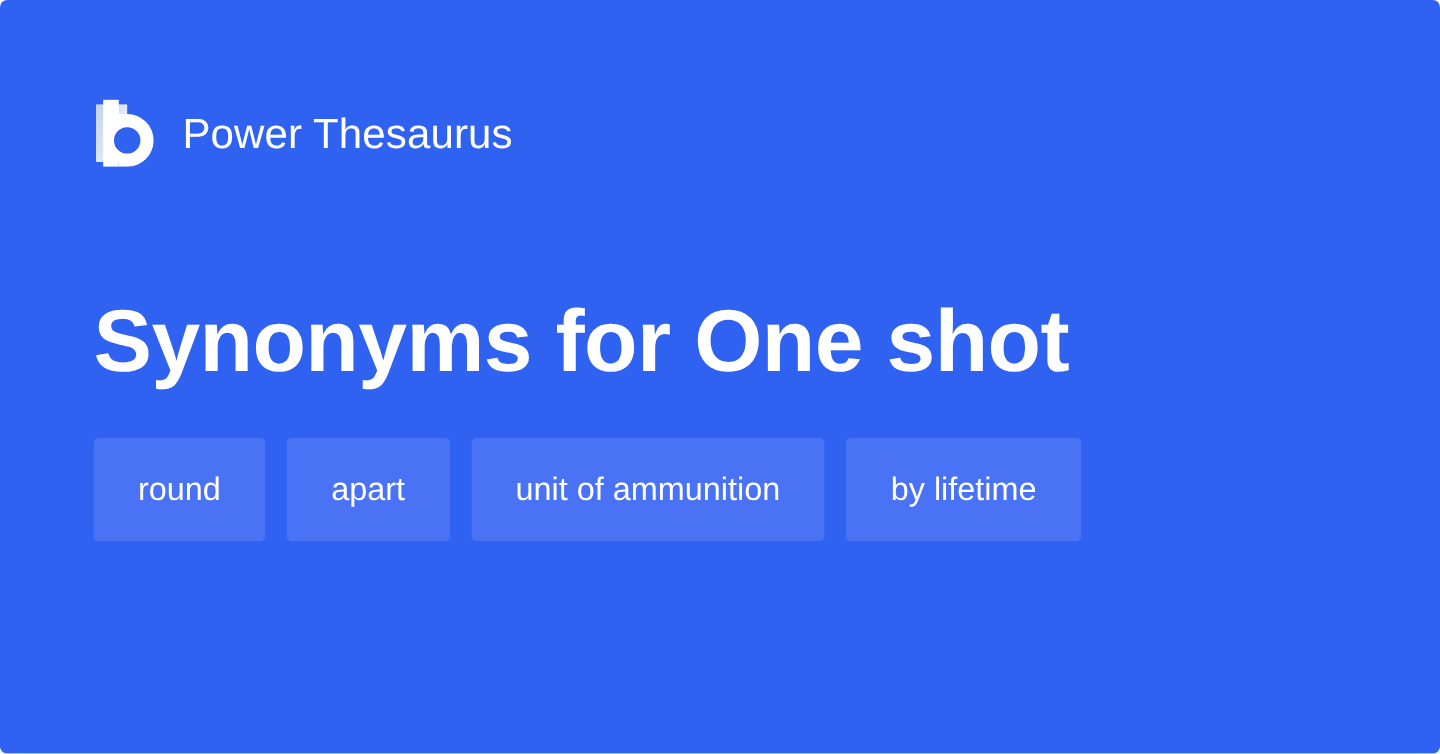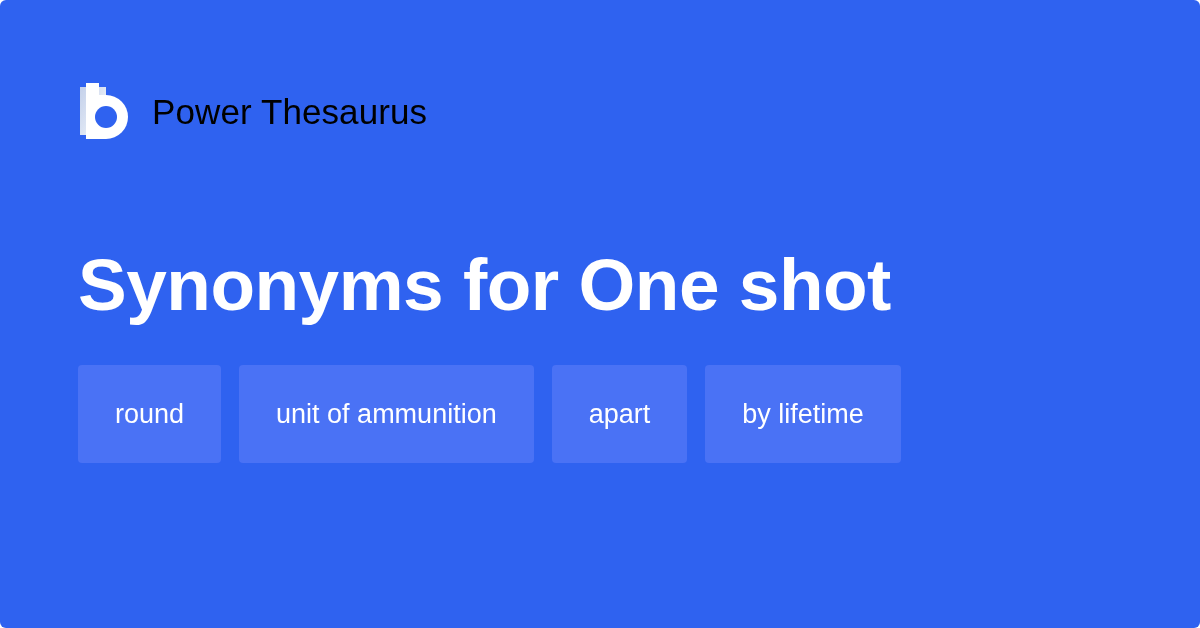--- a/index.html
+++ b/index.html
@@ -37,21 +37,21 @@
 
   #logo-mark {
     width: 50px;
     height: 56px;
     display: block;
     flex: 0 0 auto;
   }
 
   #wordmark {
     margin-left: 22px;
-    color: #000000;
+    color: #ffffff;
     font-size: 35px;
     font-weight: 400;
     letter-spacing: 0.1px;
     line-height: 1;
     white-space: nowrap;
     text-transform: capitalize;
   }
 
   
   #headline {
@@ -72,21 +72,21 @@
     position: absolute;
     left: 78px;
     top: 365px;
     width: 1048px;
     display: flex;
     flex-wrap: wrap;
     gap: 18px;
   }
 
   .chip {
-    height: 98px;
+    height: 86px;
     box-sizing: border-box;
     display: flex;
     align-items: center;
     justify-content: center;
     padding: 0 37px;
     background: #4a72f5;
     border-radius: 4px;
     color: #ffffff;
     font-size: 27px;
     font-weight: 400;
@@ -115,18 +115,18 @@
       <path d="M19 12 H26 A22 22 0 0 1 26 56 H19 Z" fill="#ffffff"></path>
       <circle cx="26" cy="34" r="11" fill="#2f62f0"></circle>
     </svg>
     <div id="wordmark">Power Thesaurus</div>
   </div>
 
   <h1 id="headline">Synonyms for One shot</h1>
 
   <div id="chips">
     <span class="chip" style="background: rgb(74, 114, 245);">round</span>
+    <span class="chip" style="background: rgb(74, 114, 245);">apart</span>
     <span class="chip" style="background: rgb(74, 114, 245);">unit of ammunition</span>
-    <span class="chip" style="background: rgb(74, 114, 245);">apart</span>
     <span class="chip" style="background: rgb(74, 114, 245);">by lifetime</span>
   </div>
 
 </div>
 
 </body></html>

